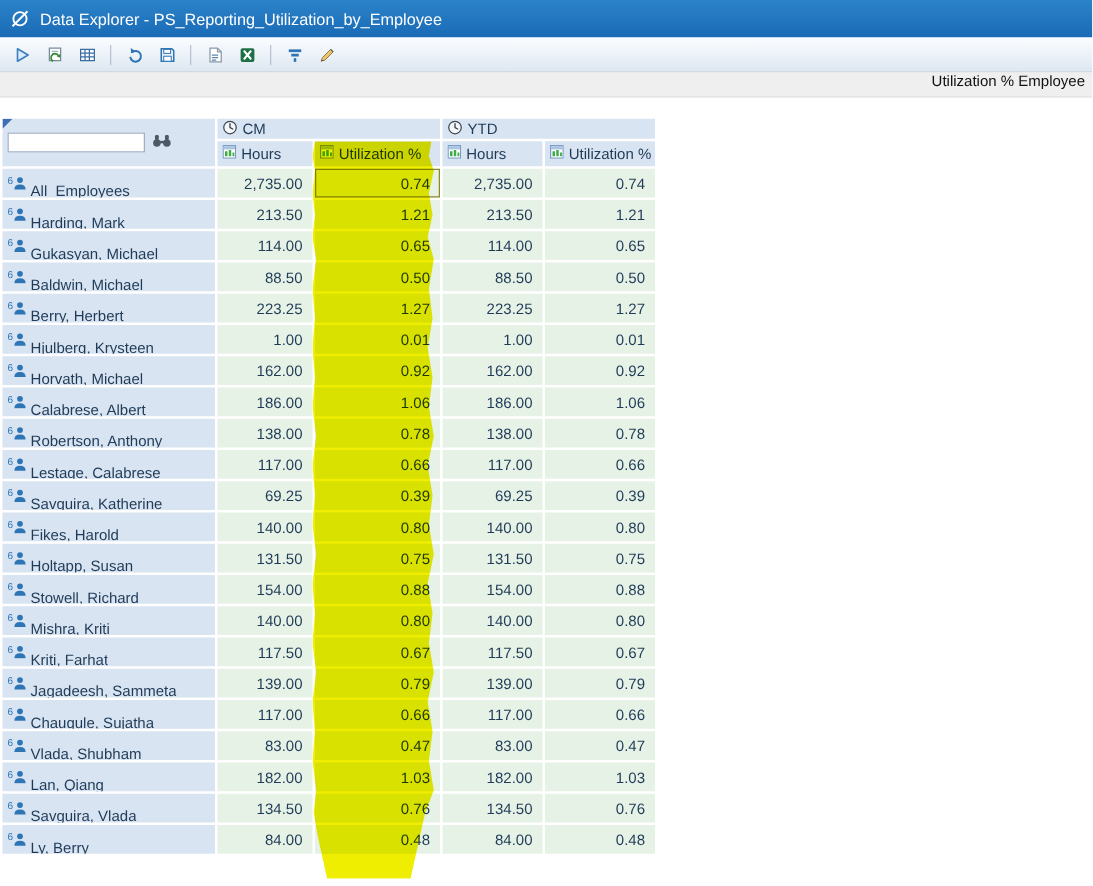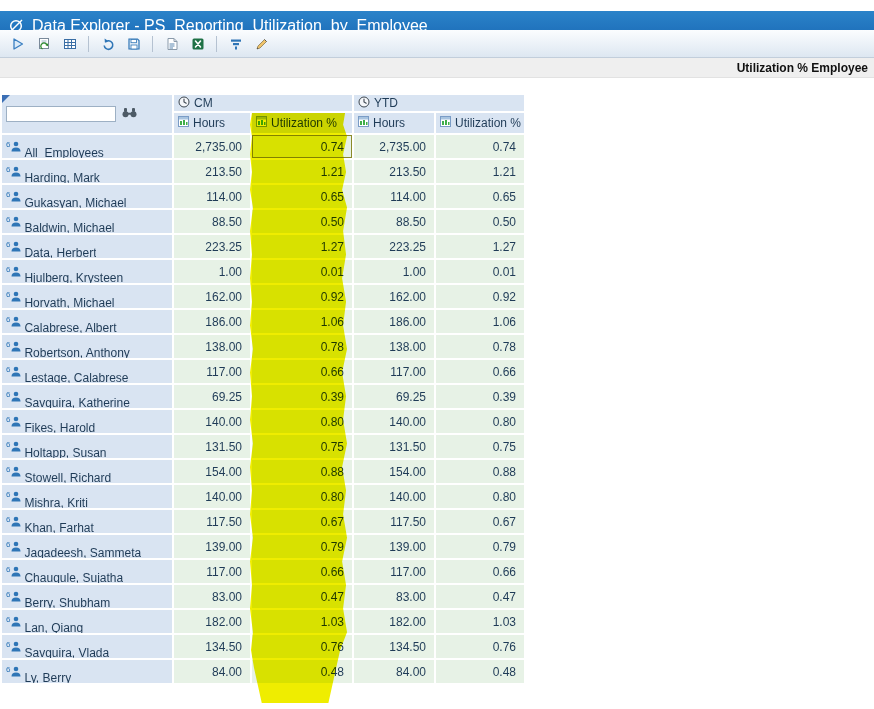--- a/index.html
+++ b/index.html
@@ -6,38 +6,38 @@
   html,body { margin:0; padding:0; background:#fff; }
   .stage {
     position:relative; width:874px; height:709px; overflow:hidden;
     font-family:"Liberation Sans", sans-serif; background:#fff;
   }
   
   .titlebar {
     position:absolute; top:0; left:0; right:0; height:30px;
     background:linear-gradient(#2b83c9,#1a6ab6);
     color:#fff; display:flex; align-items:center; gap:8px;
-    padding-left:8px; font-size:16px;margin-top:11px;
+    padding-left:8px; font-size:13px;
   }
   .logo { display:flex; align-items:center; }
   
   .toolbar {
     position:absolute; top:30px; left:0; right:0; height:28px;
     background:linear-gradient(#fbfdff,#dde7f1);
     border-bottom:1px solid #c2cedb;
     display:flex; align-items:center; gap:3px; padding-left:6px;
   }
   .tbtn { width:23px; height:23px; display:flex; align-items:center; justify-content:center; border-radius:3px; cursor:default; }
   .tsep { width:1px; height:16px; background:#b5c2d1; margin:0 4px; }
   
   .pane-header {
     position:absolute; top:58px; left:0; right:0; height:20px;
     background:#efefef; border-bottom:1px solid #e2e2e2;
-    display:flex; align-items:center; justify-content:flex-end;
-    padding-right:6px; font-size:12px; font-weight:bold; color:#111;
+    display:flex; justify-content:flex-end;
+    padding-right:6px; font-size:12px; font-weight:normal; color:#111;
   }
   
   .grid {
     position:absolute; top:95px; left:2px;
     display:grid;
     grid-template-columns:170px 76px 100px 80px 88px;
     grid-template-rows:16px 20px;
     grid-auto-rows:23px;
     gap:2px;
     font-size:12px; color:#1f3b57;
@@ -303,21 +303,21 @@
       <div class="cell num-cell">88.50</div>
       <div class="cell num-cell">0.50</div>
       <div class="cell name-cell">
         <span class="emp-ico">
           <span class="emp-num">6</span>
           <svg width="10" height="11" viewBox="0 0 10 11">
             <circle cx="5" cy="3" r="2.3" fill="#2e75b6"></circle>
             <path d="M0.5 10.5 Q0.5 6.5 5 6.5 Q9.5 6.5 9.5 10.5 Z" fill="#2e75b6"></path>
           </svg>
         </span>
-        <span class="emp-name">Data, Herbert</span>
+        <span class="emp-name">Berry, Herbert</span>
       </div>
       <div class="cell num-cell">223.25</div>
       <div class="cell num-cell">1.27</div>
       <div class="cell num-cell">223.25</div>
       <div class="cell num-cell">1.27</div>
       <div class="cell name-cell">
         <span class="emp-ico">
           <span class="emp-num">6</span>
           <svg width="10" height="11" viewBox="0 0 10 11">
             <circle cx="5" cy="3" r="2.3" fill="#2e75b6"></circle>
@@ -457,21 +457,21 @@
       <div class="cell num-cell">140.00</div>
       <div class="cell num-cell">0.80</div>
       <div class="cell name-cell">
         <span class="emp-ico">
           <span class="emp-num">6</span>
           <svg width="10" height="11" viewBox="0 0 10 11">
             <circle cx="5" cy="3" r="2.3" fill="#2e75b6"></circle>
             <path d="M0.5 10.5 Q0.5 6.5 5 6.5 Q9.5 6.5 9.5 10.5 Z" fill="#2e75b6"></path>
           </svg>
         </span>
-        <span class="emp-name">Khan, Farhat</span>
+        <span class="emp-name">Kriti, Farhat</span>
       </div>
       <div class="cell num-cell">117.50</div>
       <div class="cell num-cell">0.67</div>
       <div class="cell num-cell">117.50</div>
       <div class="cell num-cell">0.67</div>
       <div class="cell name-cell">
         <span class="emp-ico">
           <span class="emp-num">6</span>
           <svg width="10" height="11" viewBox="0 0 10 11">
             <circle cx="5" cy="3" r="2.3" fill="#2e75b6"></circle>
@@ -499,21 +499,21 @@
       <div class="cell num-cell">117.00</div>
       <div class="cell num-cell">0.66</div>
       <div class="cell name-cell">
         <span class="emp-ico">
           <span class="emp-num">6</span>
           <svg width="10" height="11" viewBox="0 0 10 11">
             <circle cx="5" cy="3" r="2.3" fill="#2e75b6"></circle>
             <path d="M0.5 10.5 Q0.5 6.5 5 6.5 Q9.5 6.5 9.5 10.5 Z" fill="#2e75b6"></path>
           </svg>
         </span>
-        <span class="emp-name">Berry, Shubham</span>
+        <span class="emp-name">Vlada, Shubham</span>
       </div>
       <div class="cell num-cell">83.00</div>
       <div class="cell num-cell">0.47</div>
       <div class="cell num-cell">83.00</div>
       <div class="cell num-cell">0.47</div>
       <div class="cell name-cell">
         <span class="emp-ico">
           <span class="emp-num">6</span>
           <svg width="10" height="11" viewBox="0 0 10 11">
             <circle cx="5" cy="3" r="2.3" fill="#2e75b6"></circle>

